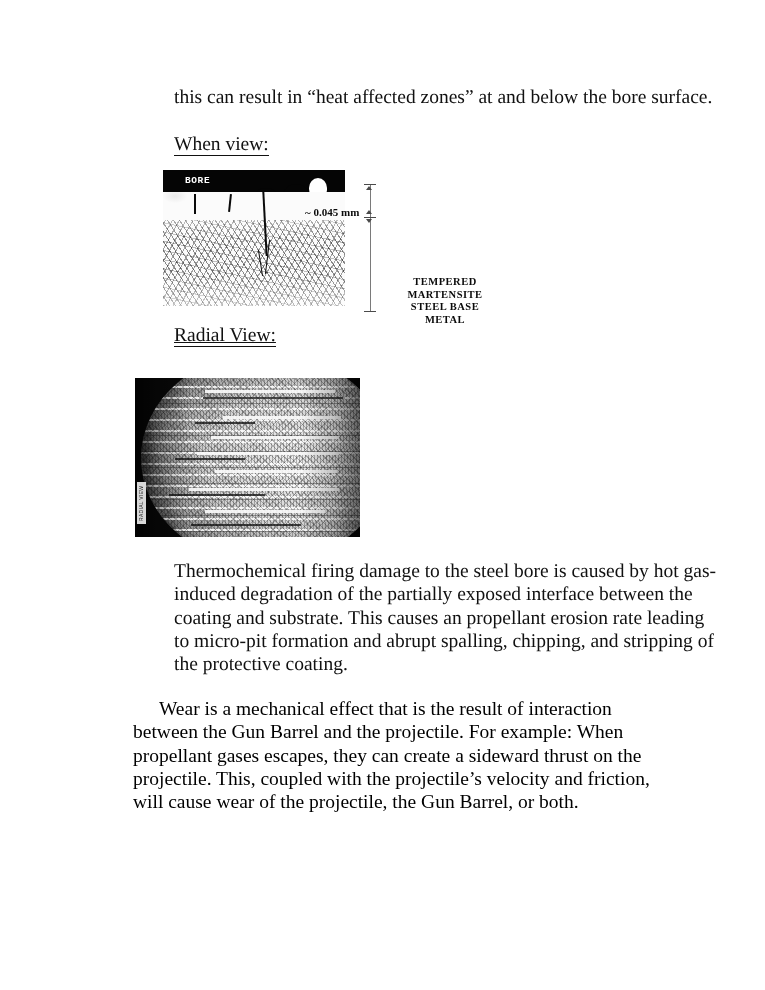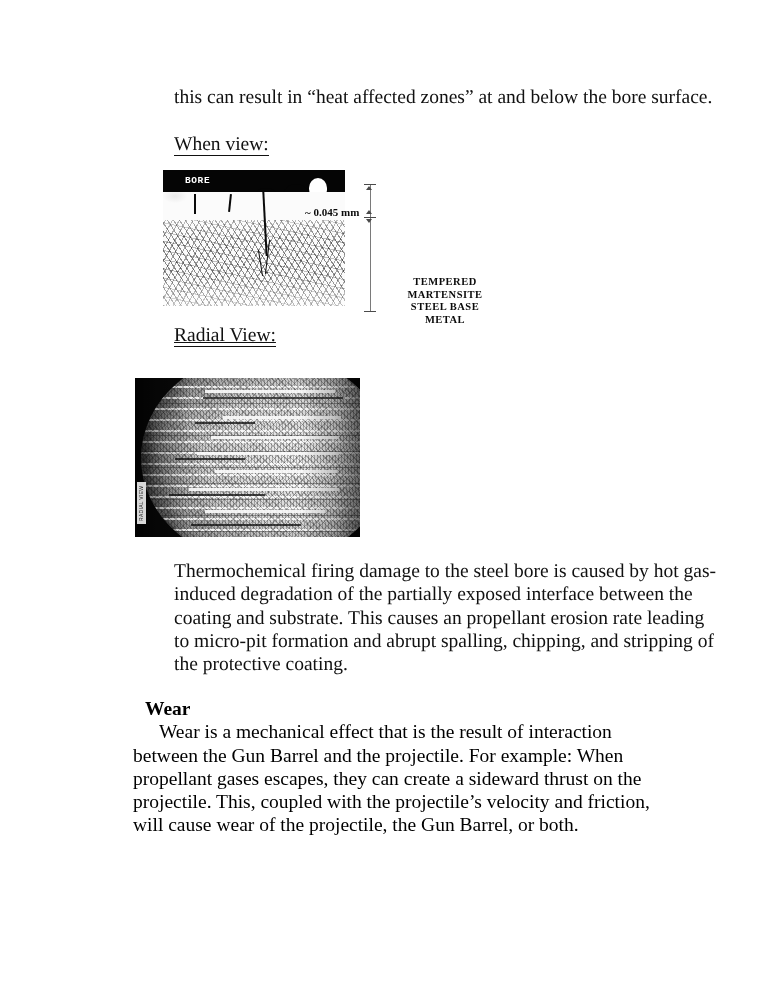--- a/index.html
+++ b/index.html
@@ -354,17 +354,16 @@
     <div class="radial-streak" style="left:70px; top:132px; width:120px;"></div>
     <div class="radial-dark-streak" style="left:56px; top:146px; width:110px;"></div>
 
     <div id="radial-left-shade"></div>
     <div id="radial-side-label">RADIAL VIEW</div>
   </div>
 
   <div class="textblock" id="thermo-paragraph">Thermochemical firing damage to the steel bore is caused by hot gas-induced degradation of the partially exposed interface between the coating and substrate. This causes an propellant erosion rate leading to micro-pit formation and abrupt spalling, chipping, and stripping of the protective coating.</div>
 
   <div id="wear-section">
-    <div id="wear-heading">Wear</div>
     <div id="wear-paragraph">Wear is a mechanical effect that is the result of interaction between the Gun Barrel and the projectile. For example: When propellant gases escapes, they can create a sideward thrust on the projectile. This, coupled with the projectile’s velocity and friction, will cause wear of the projectile, the Gun Barrel, or both.</div>
   </div>
 
 </div>
 
 </body></html>

